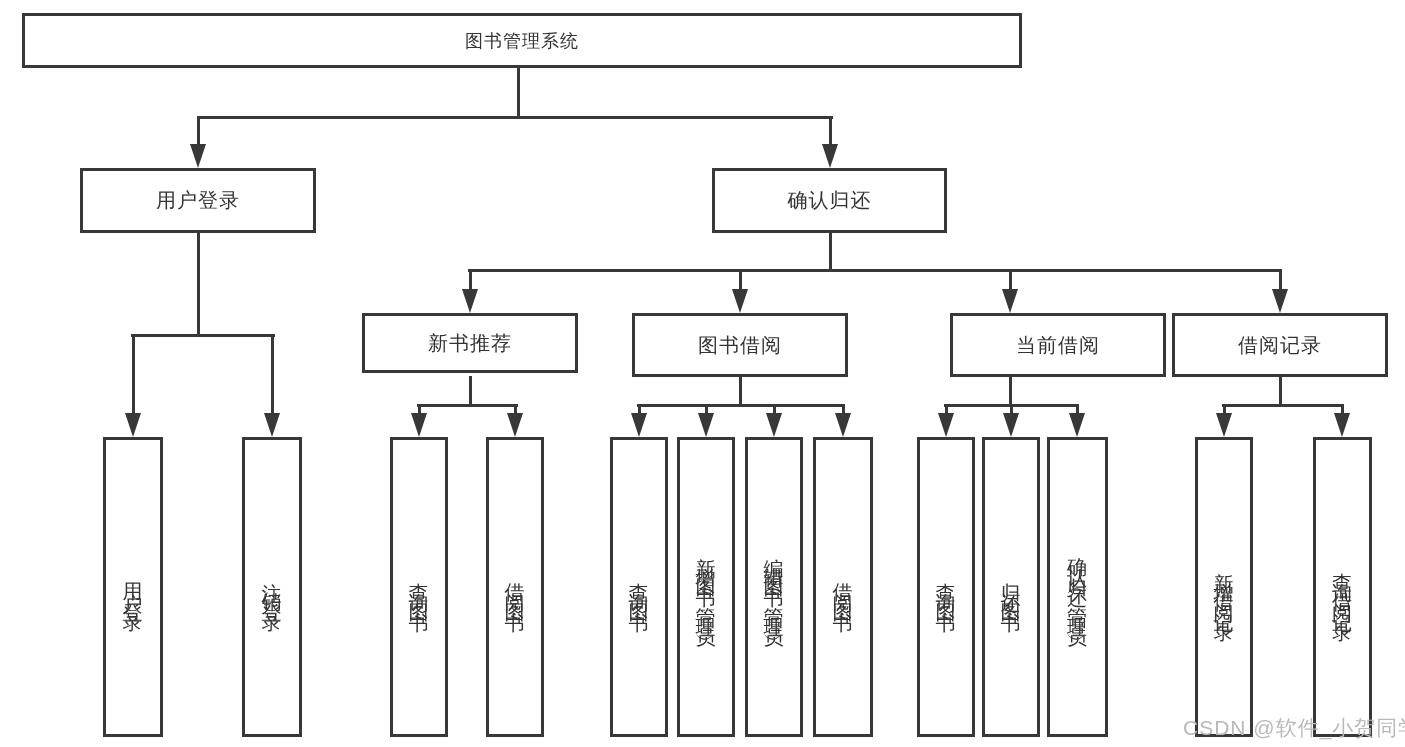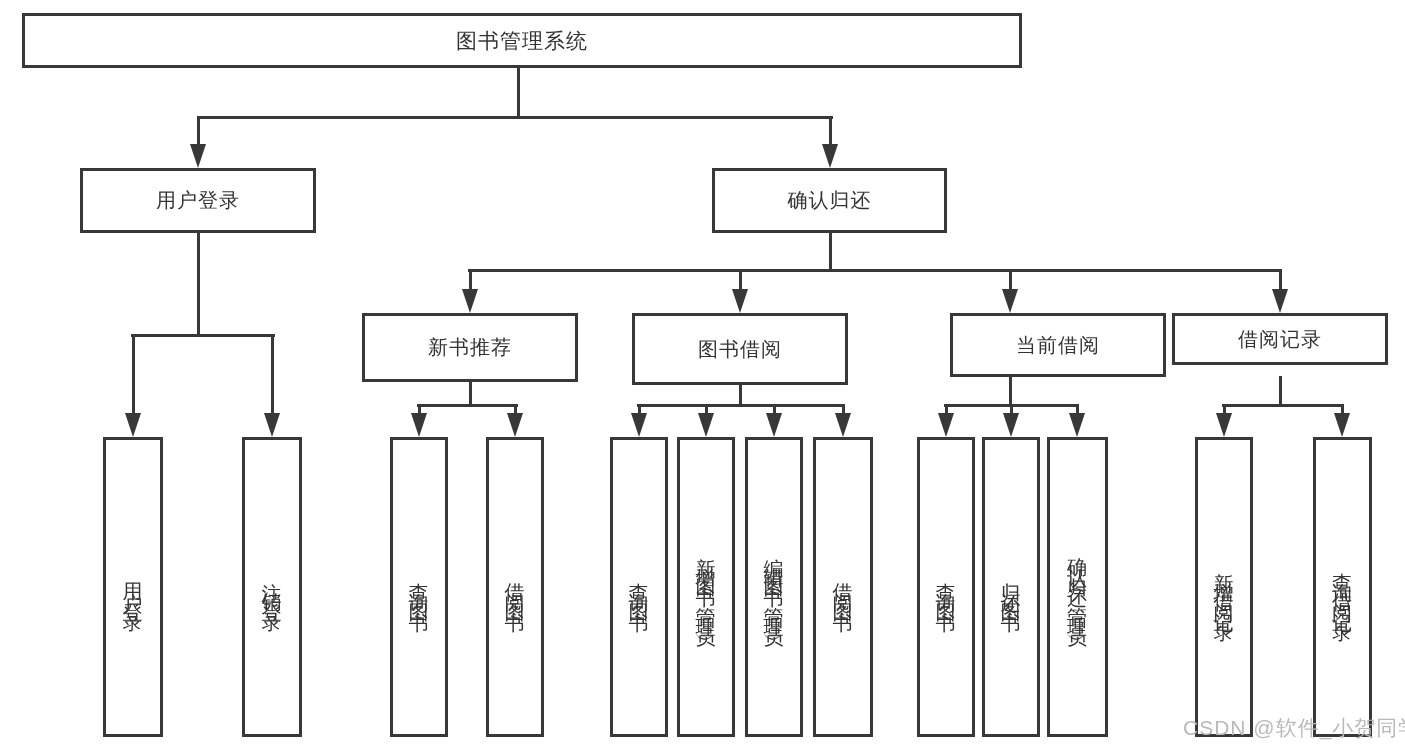--- a/index.html
+++ b/index.html
@@ -18,21 +18,21 @@
     background: #ffffff;
     border: 3px solid #383838;
     display: flex;
     align-items: center;
     justify-content: center;
     font-size: 20px;
     color: #333333;
     letter-spacing: 1px;
     z-index: 2;
   }
-  .box.root  { font-size: 21px; font-family: Liberation Mono, monospace; }
+  .box.root  { font-size: 18px; font-family: Liberation Mono, monospace; }
   .leaf span {
     writing-mode: vertical-rl;
     text-orientation: mixed;
     letter-spacing: 10px;
     font-size: 20px;
     line-height: 1;
     white-space: nowrap;
   }
   .vline, .hline {
     position: absolute;
@@ -130,33 +130,33 @@
   </div>
 
   <div class="box" style="left:80px; top:168px; width:236px; height:65px;">
     <span>用户登录</span>
   </div>
 
   <div class="box" style="left:712px; top:168px; width:235px; height:65px;">
     <span>确认归还</span>
   </div>
 
-  <div class="box" style="left:362px; top:313px; width:216px; height:69px;">
+  <div class="box" style="left:362px; top:313px; width:216px; height:60px;">
     <span>新书推荐</span>
   </div>
 
-  <div class="box" style="left:632px; top:313px; width:216px; height:72px;">
+  <div class="box" style="left:632px; top:313px; width:216px; height:64px;">
     <span>图书借阅</span>
   </div>
 
   <div class="box" style="left:950px; top:313px; width:216px; height:64px;">
     <span>当前借阅</span>
   </div>
 
-  <div class="box" style="left:1172px; top:313px; width:216px; height:52px;">
+  <div class="box" style="left:1172px; top:313px; width:216px; height:64px;">
     <span>借阅记录</span>
   </div>
 
   <div class="box leaf" style="left:103px; top:437px; width:60px; height:300px;">
     <span>用户登录</span>
   </div>
 
   <div class="box leaf" style="left:242px; top:437px; width:60px; height:300px;">
     <span>注销登录</span>
   </div>

